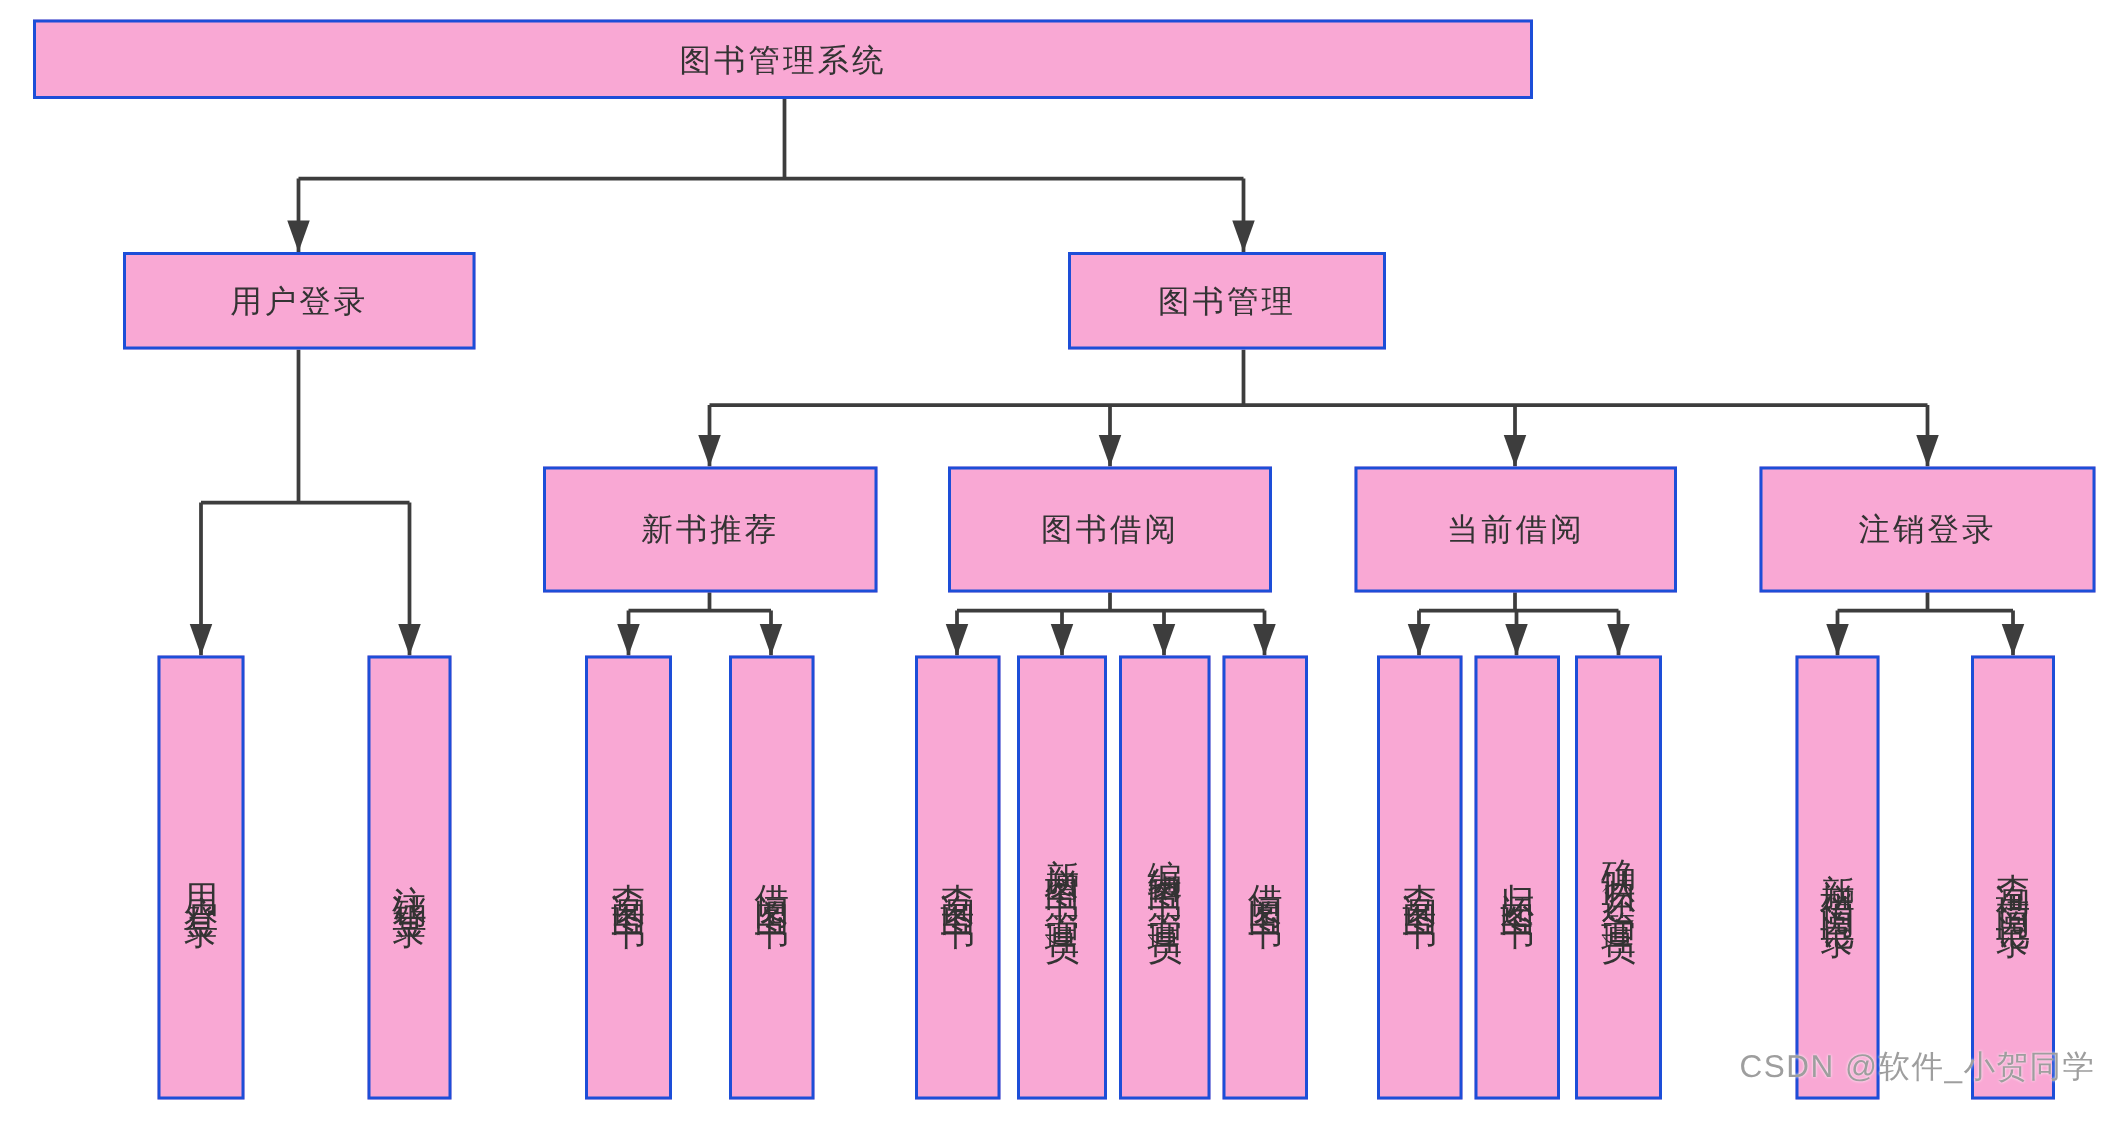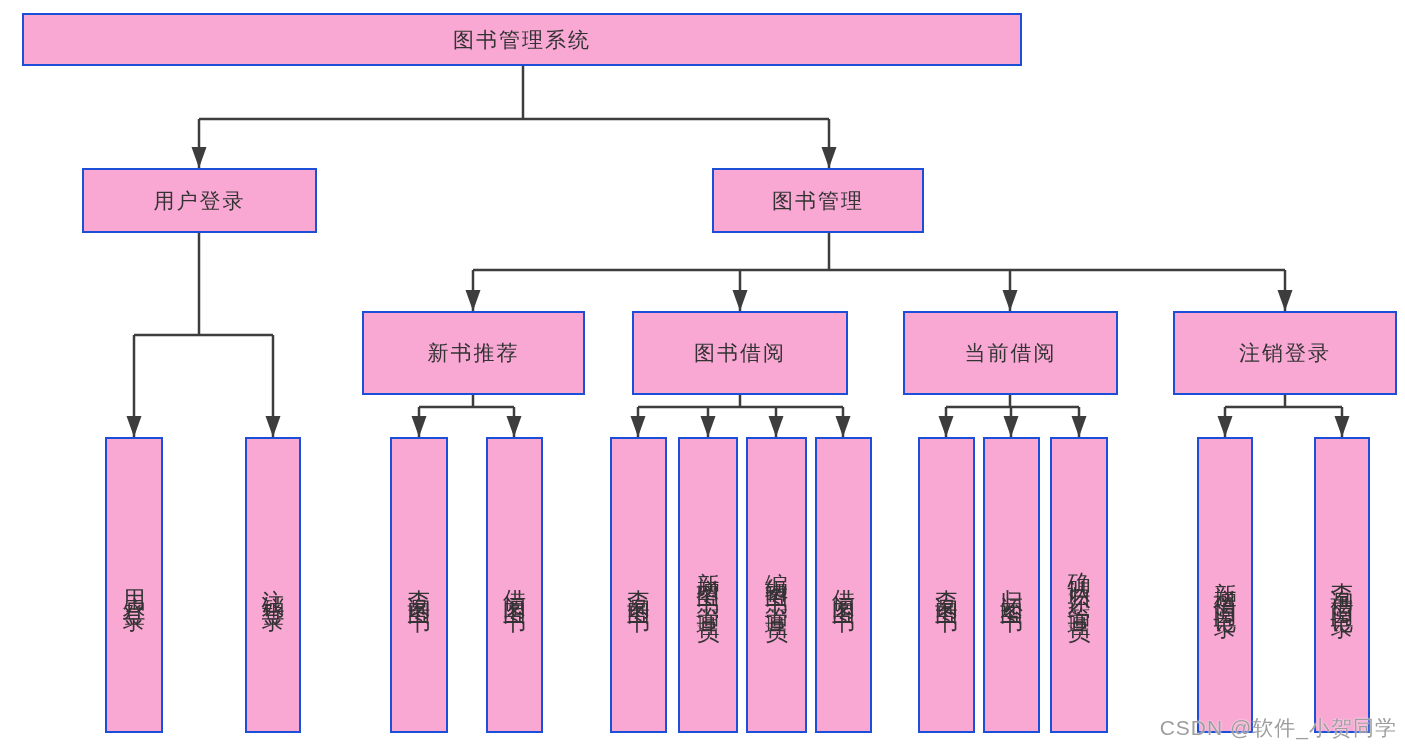--- a/index.html
+++ b/index.html
@@ -49,21 +49,21 @@
     writing-mode: vertical-lr;
     text-orientation: mixed;
     font-size: 23px;
     letter-spacing: 7px;
     line-height: 1;
     white-space: normal;
   }
   .watermark {
     position: absolute;
     right: 8px;
-    bottom: 5px;
+    bottom: 22px;
     font-size: 21px;
     letter-spacing: 1px;
     color: #9e9e9e;
     text-shadow: 0 0 2px #ffffff;
     z-index: 5;
   }
 </style>
 </head>
 <body>
 

